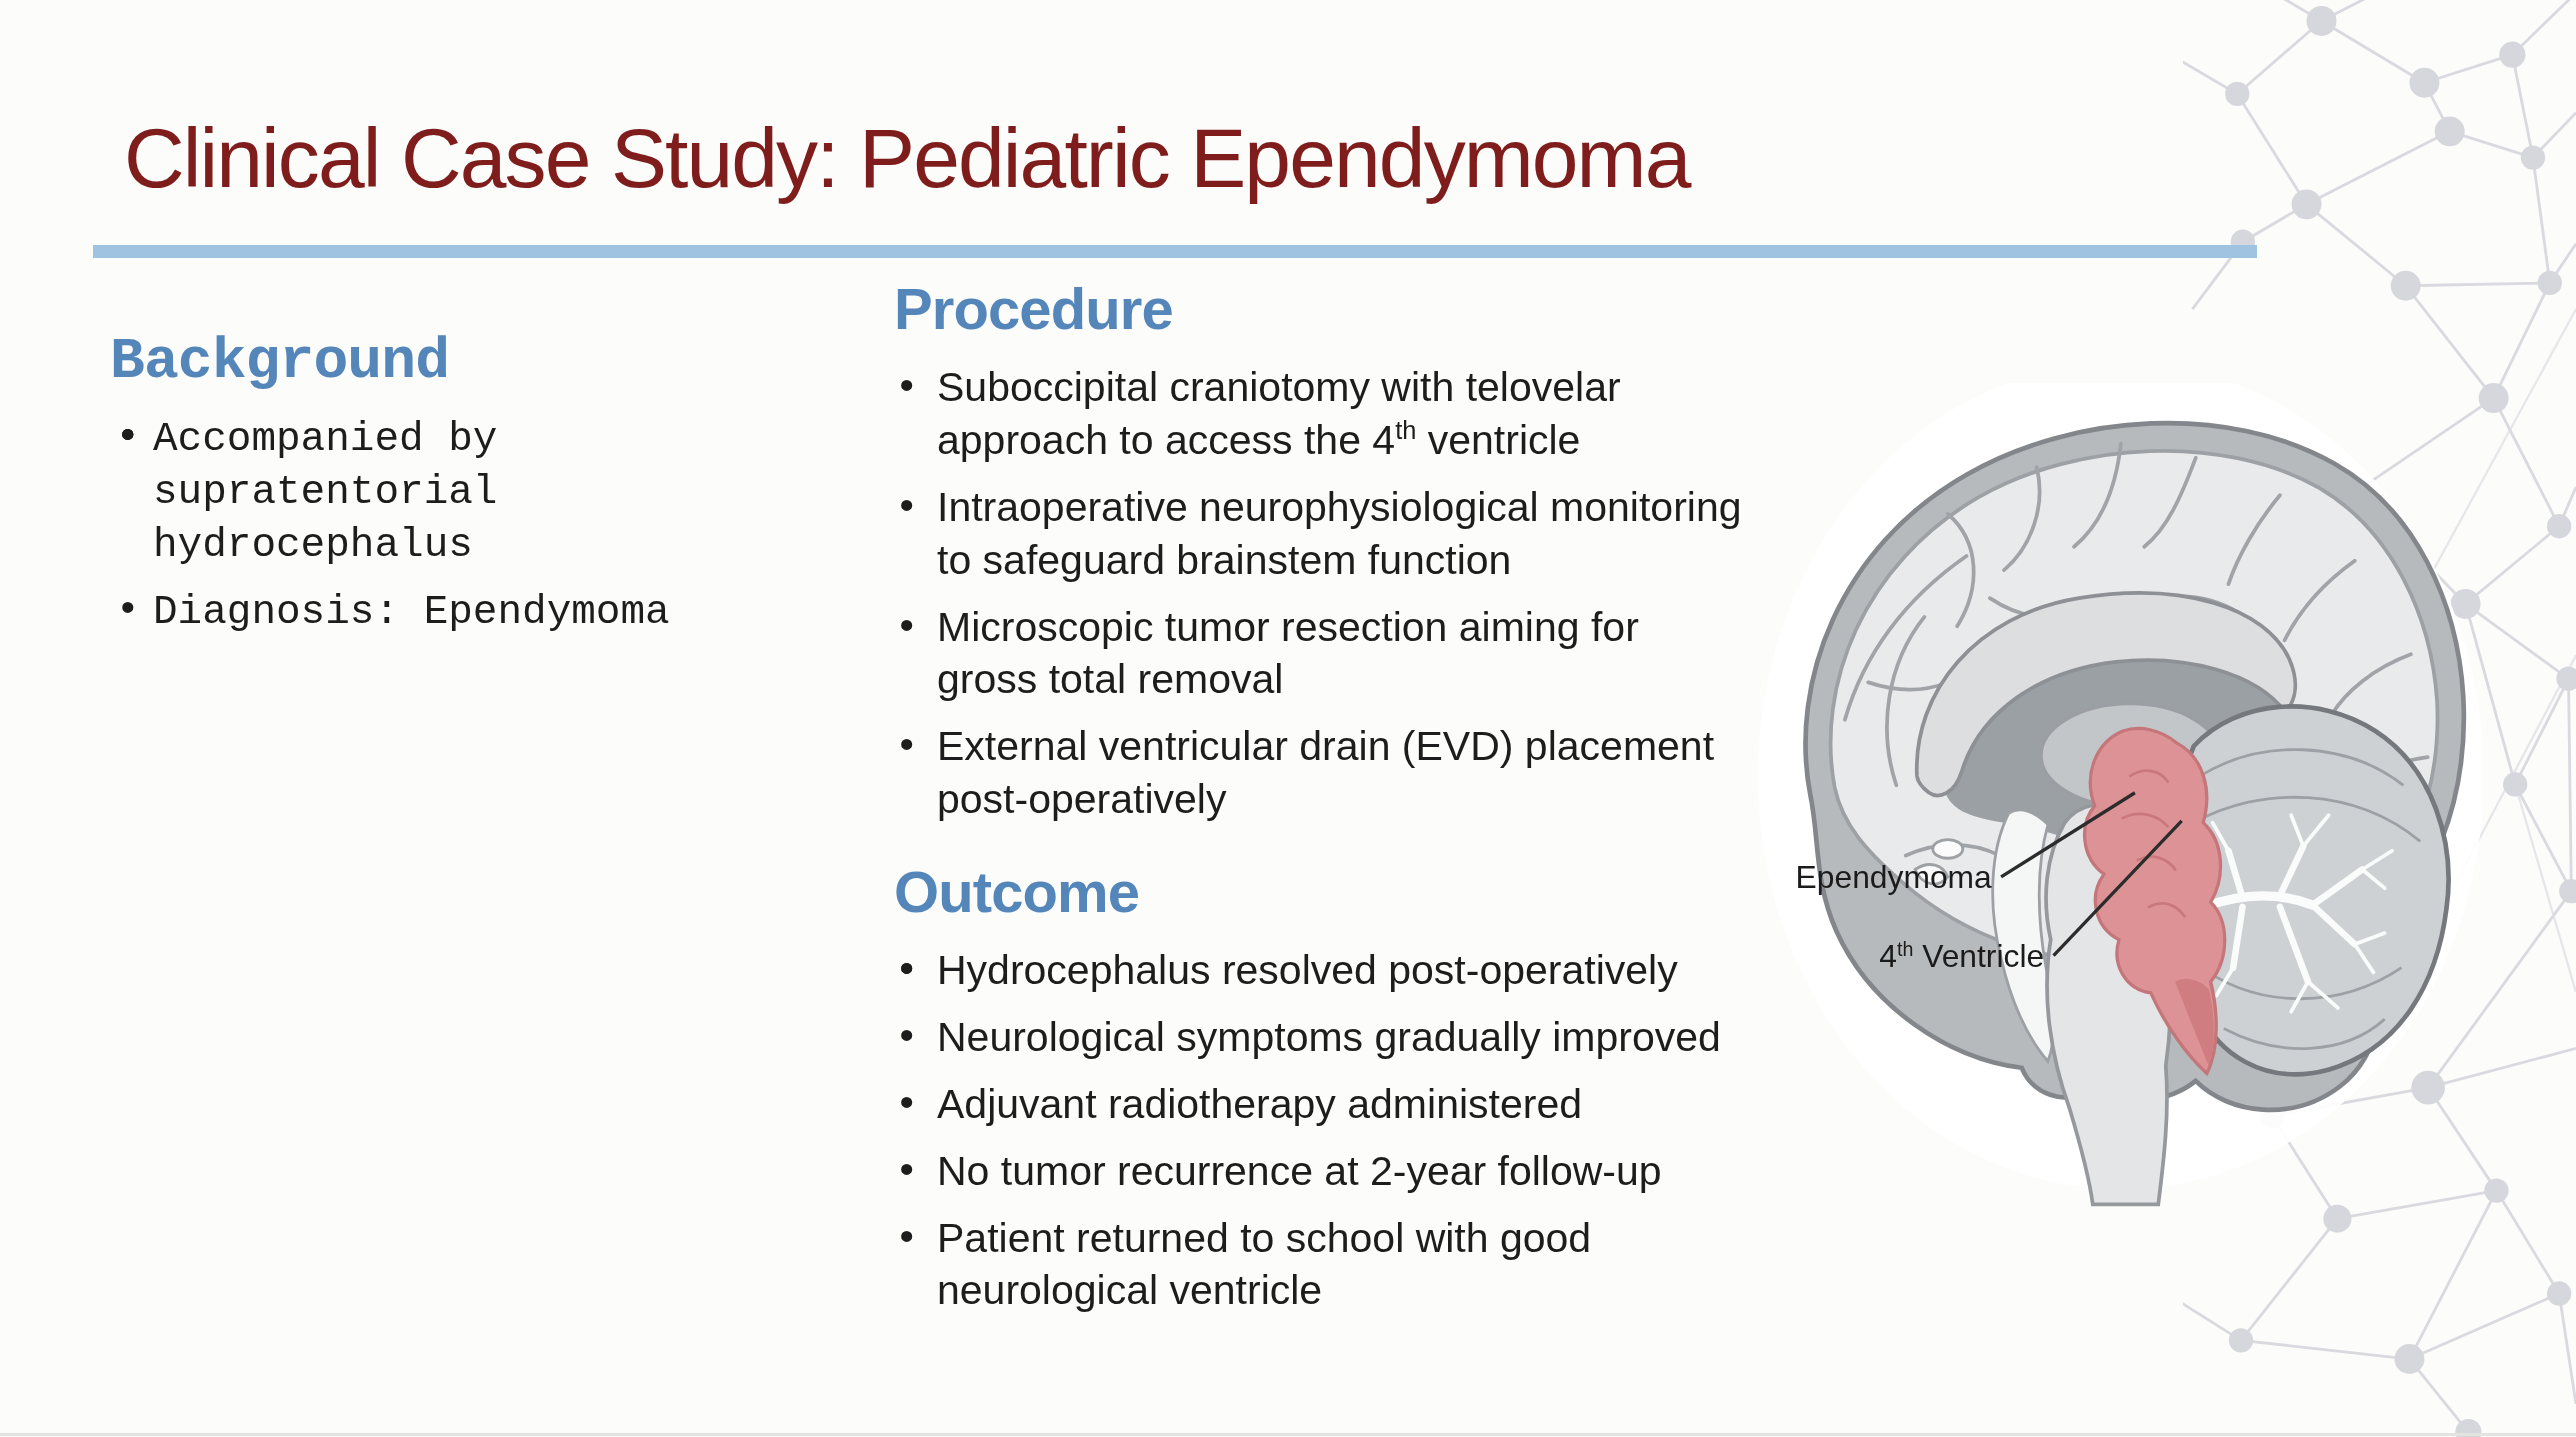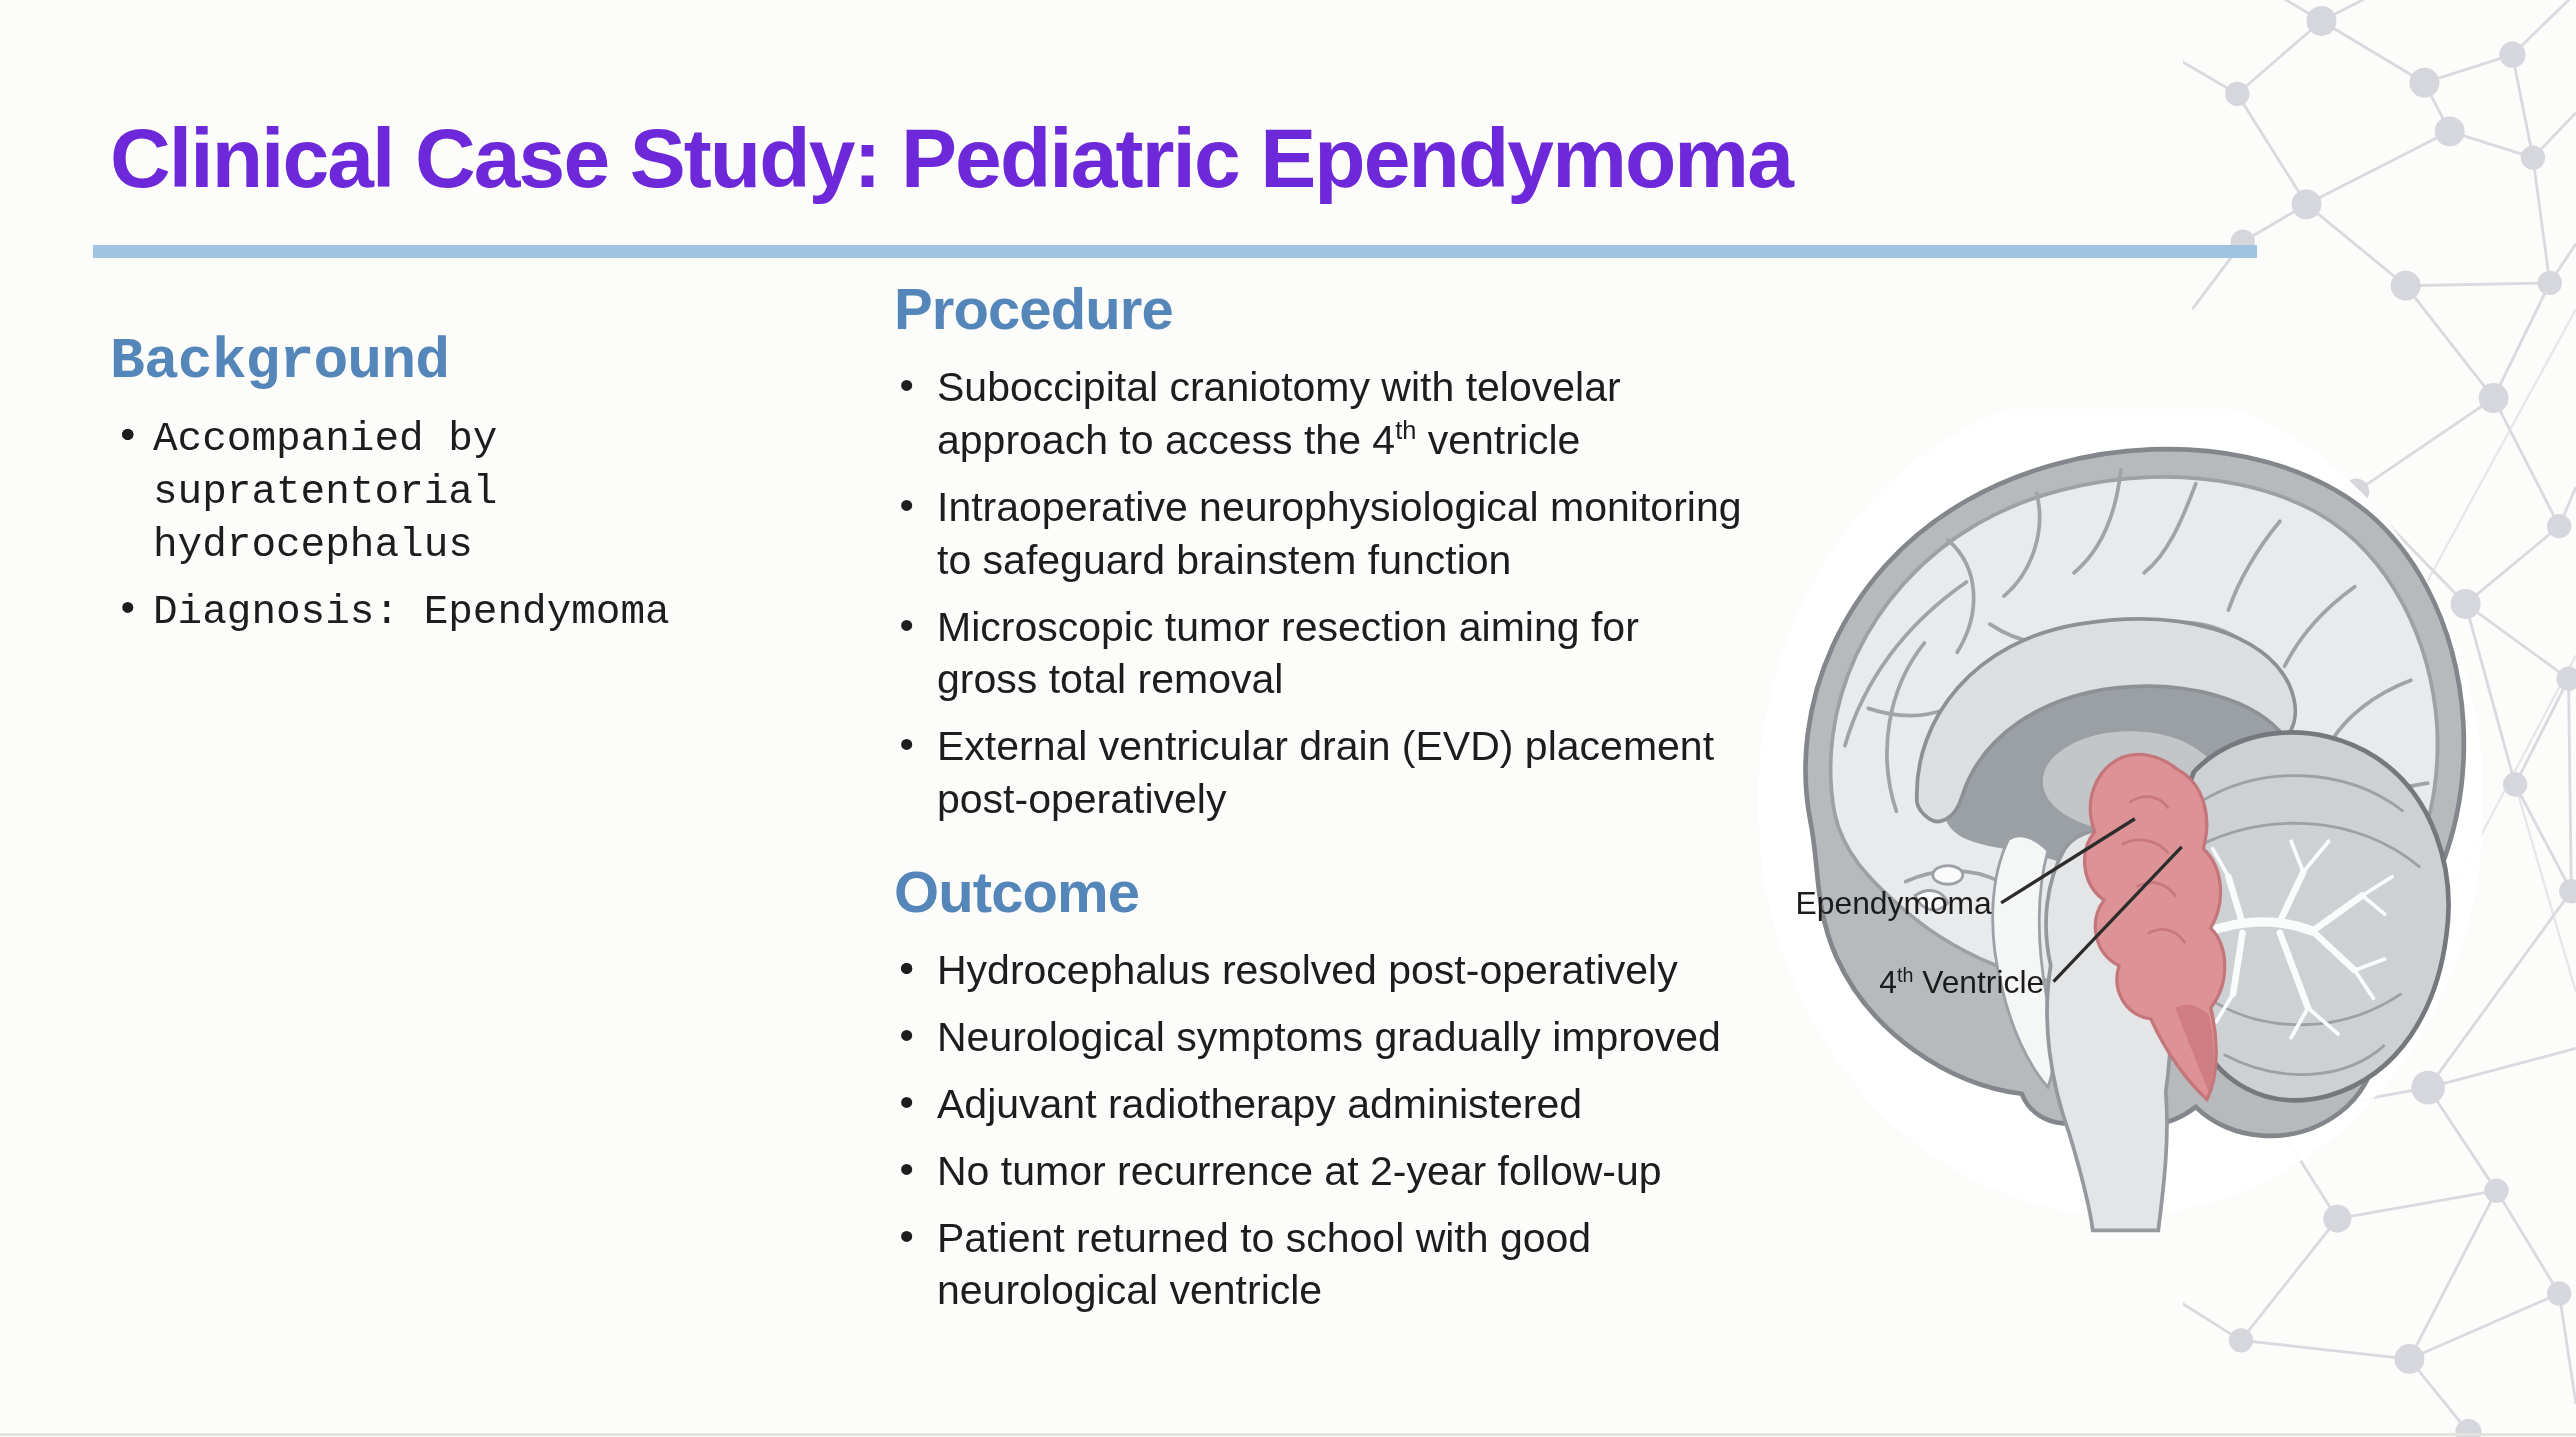--- a/index.html
+++ b/index.html
@@ -4,41 +4,41 @@
 <style>
   html,body { margin:0; padding:0; background:#ffffff; }
   .slide {
     position:relative; width:2576px; height:1438px;
     background:#fcfcfa; overflow:hidden;
     font-family:"Liberation Sans", sans-serif;
     color:#1d1d1d;
   }
   .pattern { position:absolute; top:0; right:0; width:393px; height:1438px; z-index:1; }
   .title {
-    position:absolute; left:110px; top:110px; z-index:3;
-    font-size:84px; font-weight:700; letter-spacing:-1.9px;
-    color:#6d28d9; white-space:nowrap;
+    position:absolute; left:124px; top:110px; z-index:3;
+    font-size:84px; font-weight:400; letter-spacing:-1.9px;
+    color:#7f1d1d; white-space:nowrap;
   }
   .rule {
     position:absolute; left:93px; top:245px; z-index:3;
     width:2164px; height:13px; background:#a0c3e2;
   }
   .col { position:absolute; z-index:3; }
   .col-left { left:110px; top:329px; width:693px;font-family:Liberation Mono, monospace; }
   .col-mid  { left:894px; top:275px; width:852px; }
   h2.sec {
     margin:0 0 19px 0; font-size:58px; font-weight:700;
     color:#5486ba; letter-spacing:-0.9px;
   }
   h2.sec.outcome { margin-top:32px; }
   ul.blist { list-style:none; margin:0 0 7.5px 0; padding:0; font-size:41px; line-height:1.29; }
   ul.blist li { position:relative; padding-left:43px; margin-bottom:14px; }
   ul.blist .dot { position:absolute; left:5.6px; top:-1.9px; }
   ul.blist sup { font-size:0.62em; line-height:0; vertical-align:super; }
-  .figure { position:absolute; left:1756px; top:409px; width:726px; height:827px; z-index:2; }
+  .figure { position:absolute; left:1756px; top:383px; width:726px; height:827px; z-index:2; }
   .bottom-line { position:absolute; left:0; bottom:1.9px; width:100%; height:2.8px; background:#e3e3e0; z-index:4; }
 </style>
 </head>
 <body>
 
 <div class="slide">
 
   <svg class="pattern" viewBox="0 0 420 1536" fill="none" xmlns="http://www.w3.org/2000/svg">
     <g stroke="#d9d9df" stroke-width="3">
       <line x1="148" y1="22" x2="58" y2="100"></line>

